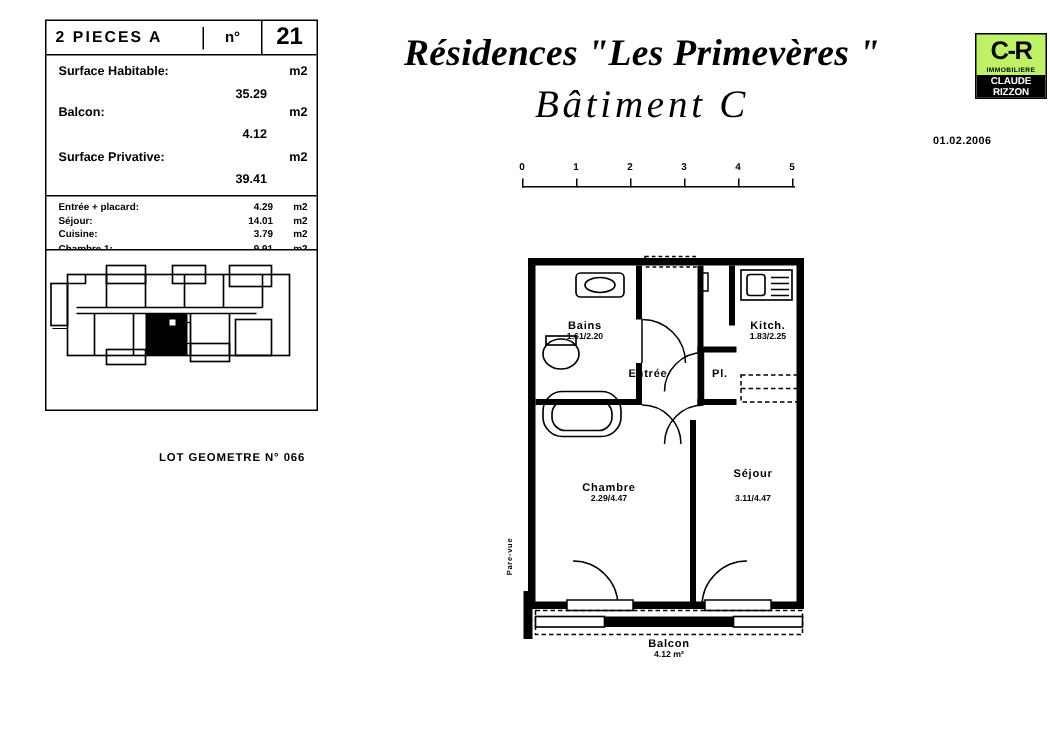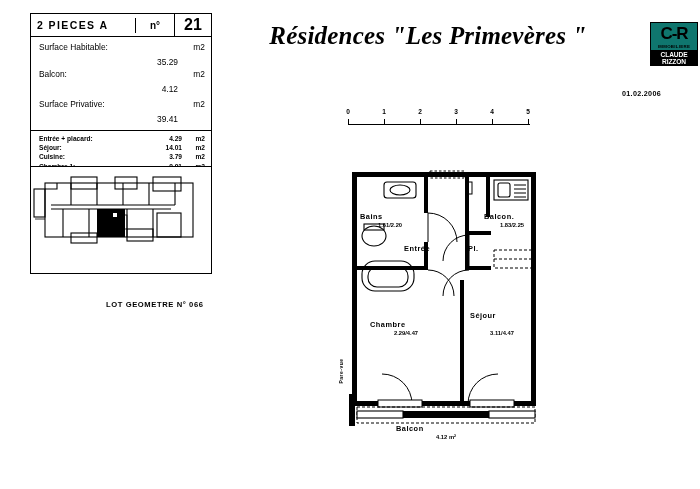--- a/index.html
+++ b/index.html
@@ -15,21 +15,21 @@
   .it-row:last-child{border-bottom:none;}
   .it-etage{padding:2px 6px;font-size:11px;font-weight:bold;letter-spacing:1.2px;}
   .it-pieces{display:flex;align-items:center;}
   .it-pieces .c1{flex:1;padding:2px 6px;font-size:10.5px;font-weight:bold;letter-spacing:1.4px;}
   .it-pieces .c2{width:38px;border-left:1.2px solid #000;padding:2px 0;
       font-size:10px;font-weight:bold;text-align:center;}
   .it-pieces .c3{width:36px;border-left:1.2px solid #000;padding:2px 0;
       font-size:16px;font-weight:bold;text-align:center;}
 
   .surf-block{padding:4px 6px 4px 8px;border-bottom:1.2px solid #000;}
-  .surf-line{display:flex;font-size:8.4px;font-weight:normal;line-height:1.45;}
+  .surf-line{display:flex;font-size:8.4px;font-weight:bold;line-height:1.45;}
   .surf-line .lbl{flex:1;}
   .surf-line .val{width:40px;text-align:right;margin-top:15px;}
   .surf-line .unit{width:24px;text-align:right;padding-left:3px;}
 
   .rooms-block{padding:3px 6px 4px 8px;}
   .rooms-title{font-size:8.2px;font-weight:bold;margin-bottom:2px;}
   .room-line{display:flex;font-size:6.6px;font-weight:bold;line-height:1.42;}
   .room-line .lbl{flex:1;}
   .room-line .val{width:32px;text-align:right;}
   .room-line .unit{width:20px;text-align:right;padding-left:3px;}
@@ -54,42 +54,42 @@
 
   
   .title1{position:absolute;left:222px;top:22px;width:412px;text-align:center;
       font-family:"Liberation Serif",serif;font-style:italic;font-weight:bold;
       font-size:25px;letter-spacing:0.2px;}
   .title2{position:absolute;left:222px;top:55px;width:412px;text-align:center;
       font-family:"Liberation Serif",serif;font-style:italic;
       font-size:26px;letter-spacing:2.5px;}
 
   .logo{position:absolute;left:650px;top:22px;width:46px;height:42px;
-      border:1.5px solid #000;background:#0f766e;overflow:hidden;}
+      border:1.5px solid #000;background:#bef264;overflow:hidden;}
   .logo-cr{position:absolute;left:0;top:1px;width:46px;text-align:center;
       font-size:17px;font-weight:bold;letter-spacing:-1px;line-height:20px;}
   .logo-l1{position:absolute;left:0;top:21px;width:46px;text-align:center;
       font-size:4.4px;font-weight:bold;letter-spacing:0.3px;}
   .logo-l2{position:absolute;left:0;top:27px;width:46px;text-align:center;
       font-size:6.6px;font-weight:bold;background:#000;color:#fff;
       letter-spacing:-0.1px;padding:1px 0;}
 
   .doc-date{position:absolute;left:622px;top:89px;font-size:7.2px;
       font-weight:bold;letter-spacing:0.3px;}
 
   
   .scale{position:absolute;left:348px;top:108px;width:182px;height:22px;}
   .scale-line{position:absolute;left:0;top:16px;width:182px;height:1.2px;background:#000;}
   .scale-tick{position:absolute;top:11px;width:1.2px;height:6px;background:#000;}
   .scale-num{position:absolute;top:0px;font-size:6.6px;font-weight:bold;
       transform:translateX(-50%);}
 
   
   .plan{position:absolute;left:348px;top:168px;width:196px;height:280px;}
-  .rlabel{position:absolute;text-align:left;font-size:7.4px;
+  .rlabel{position:absolute;text-align:center;font-size:7.4px;
       font-weight:bold;letter-spacing:0.5px;}
   .rdim{position:absolute;text-align:center;font-size:5.8px;font-weight:bold;}
 
   .parevue{position:absolute;left:-20px;top:200px;font-size:5px;
       font-weight:bold;transform:rotate(-90deg);transform-origin:center;
       white-space:nowrap;letter-spacing:0.5px;}
 </style>
 </head>
 <body>
 
@@ -179,20 +179,21 @@
       <g fill="none" stroke="#000" stroke-width="0.8">
         <path d="M4 52 L14 52"></path>
         <rect x="88" y="48" width="8" height="14"></rect>
       </g>
     </svg>
   </div>
 
   <div class="lot-geo">LOT GEOMETRE N° 066</div>
 
   <div class="title1">Résidences "Les Primevères "</div>
+  <div class="title2">Bâtiment C</div>
 
   <div class="logo">
     <div class="logo-cr">C-R</div>
     <div class="logo-l1">IMMOBILIERE</div>
     <div class="logo-l2">CLAUDE RIZZON</div>
   </div>
 
   <div class="doc-date">01.02.2006</div>
 
   <div class="scale">
@@ -295,21 +296,21 @@
         <rect x="141" y="243" width="46" height="7" fill="#fff"></rect>
       </g>
 
       <rect x="1" y="226" width="6" height="32" fill="#000"></rect>
     </svg>
 
     
     <div class="rlabel" style="left:12px;top:44px;width:60px;">Bains</div>
     <div class="rdim" style="left:12px;top:54px;width:60px;">1.61/2.20</div>
 
-    <div class="rlabel" style="left:136px;top:44px;width:56px;">Balcon.</div>
+    <div class="rlabel" style="left:136px;top:44px;width:56px;">Kitch.</div>
     <div class="rdim" style="left:132px;top:54px;width:64px;">1.83/2.25</div>
 
     <div class="rlabel" style="left:56px;top:76px;width:56px;">Entrée</div>
 
     <div class="rlabel" style="left:120px;top:76px;width:24px;">Pl.</div>
 
     <div class="rlabel" style="left:22px;top:152px;width:72px;">Chambre</div>
     <div class="rdim" style="left:22px;top:162px;width:72px;">2.29/4.47</div>
 
     <div class="rlabel" style="left:122px;top:143px;width:64px;">Séjour</div>

